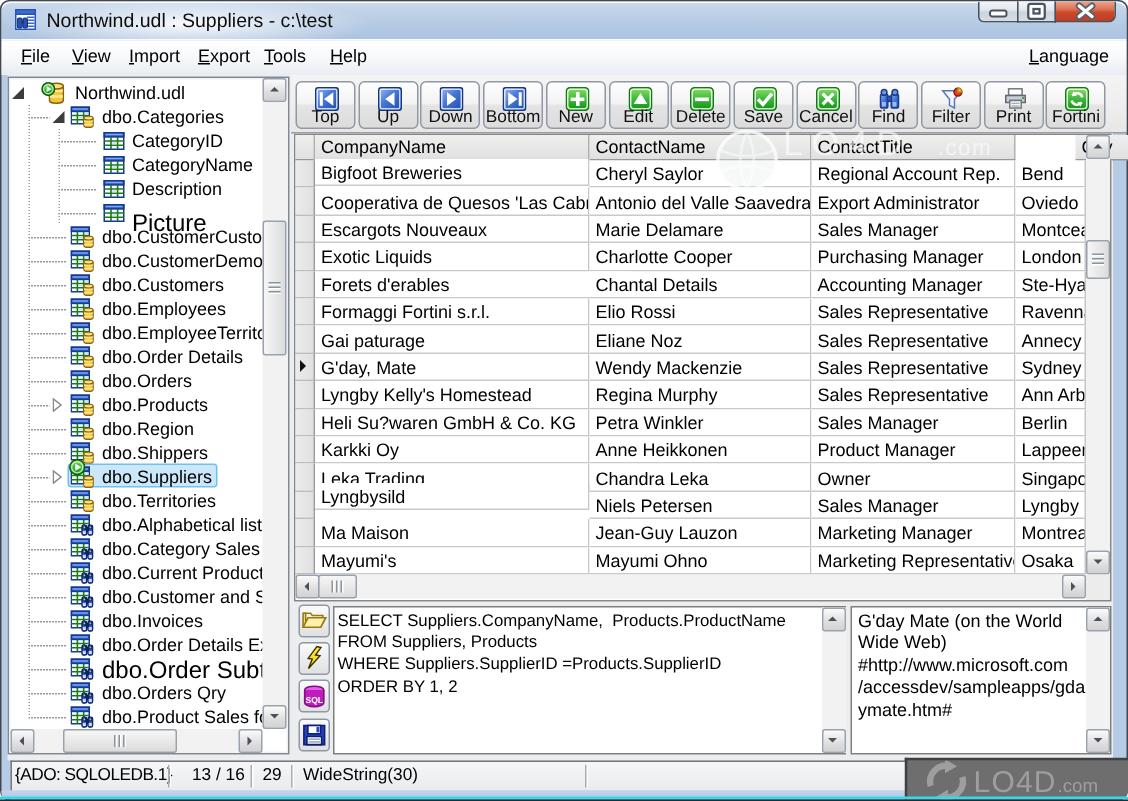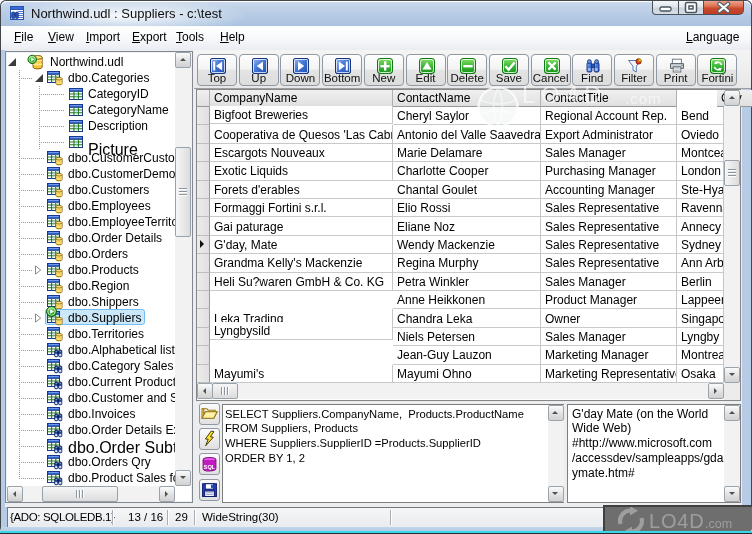--- a/index.html
+++ b/index.html
@@ -504,64 +504,66 @@
     <div class="gcell" style="left:393px;top:143.8px;width:148px;height:18.4px">Marie Delamare</div>
     <div class="gcell" style="left:541px;top:143.8px;width:136px;height:18.4px">Sales Manager</div>
     <div class="gcell" style="left:677px;top:143.8px;width:47px;height:18.4px">Montceau</div>
     <div class="gind" style="left:197px;top:162.2px;width:13px;height:18.4px"></div>
     <div class="gcell" style="left:210px;top:162.2px;width:183px;height:18.4px">Exotic Liquids</div>
     <div class="gcell" style="left:393px;top:162.2px;width:148px;height:18.4px">Charlotte Cooper</div>
     <div class="gcell" style="left:541px;top:162.2px;width:136px;height:18.4px">Purchasing Manager</div>
     <div class="gcell" style="left:677px;top:162.2px;width:47px;height:18.4px">London</div>
     <div class="gind" style="left:197px;top:180.6px;width:13px;height:18.4px"></div>
     <div class="gcell" style="left:210px;top:180.6px;width:212px;height:18.4px">Forets d'erables</div>
-    <div class="gcell" style="left:393px;top:180.6px;width:148px;height:18.4px">Chantal Goulet</div>
+    <div class="gcell" style="left:393px;top:180.6px;width:148px;height:18.4px">Chantal Details</div>
     <div class="gcell" style="left:541px;top:180.6px;width:136px;height:18.4px">Accounting Manager</div>
     <div class="gcell" style="left:677px;top:180.6px;width:47px;height:18.4px">Ste-Hyacinthe</div>
     <div class="gind" style="left:197px;top:199.0px;width:13px;height:18.4px"></div>
     <div class="gcell" style="left:210px;top:199.0px;width:183px;height:18.4px">Formaggi Fortini s.r.l.</div>
     <div class="gcell" style="left:393px;top:199.0px;width:148px;height:18.4px">Elio Rossi</div>
     <div class="gcell" style="left:541px;top:199.0px;width:136px;height:18.4px">Sales Representative</div>
     <div class="gcell" style="left:677px;top:199.0px;width:47px;height:18.4px">Ravenna</div>
     <div class="gind" style="left:197px;top:217.39999999999998px;width:13px;height:18.4px"></div>
     <div class="gcell" style="left:210px;top:217.39999999999998px;width:183px;height:18.4px">Gai paturage</div>
     <div class="gcell" style="left:393px;top:217.39999999999998px;width:148px;height:18.4px">Eliane Noz</div>
     <div class="gcell" style="left:541px;top:217.39999999999998px;width:136px;height:18.4px">Sales Representative</div>
     <div class="gcell" style="left:677px;top:217.39999999999998px;width:47px;height:18.4px">Annecy</div>
     <div class="gind" style="left:197px;top:235.79999999999998px;width:13px;height:18.4px"></div>
     <div class="tri" style="left:200px;top:240.29999999999998px;border-top:4.5px solid transparent;border-bottom:4.5px solid transparent;border-left:4.5px solid #111;"></div>
     <div class="gcell" style="left:210px;top:235.79999999999998px;width:183px;height:18.4px">G'day, Mate</div>
     <div class="gcell" style="left:393px;top:235.79999999999998px;width:148px;height:18.4px">Wendy Mackenzie</div>
     <div class="gcell" style="left:541px;top:235.79999999999998px;width:136px;height:18.4px">Sales Representative</div>
     <div class="gcell" style="left:677px;top:235.79999999999998px;width:47px;height:18.4px">Sydney</div>
     <div class="gind" style="left:197px;top:254.2px;width:13px;height:18.4px"></div>
-    <div class="gcell" style="left:210px;top:254.2px;width:183px;height:18.4px">Grandma Kelly's Mackenzie</div>
+    <div class="gcell" style="left:210px;top:254.2px;width:183px;height:18.4px">Lyngby Kelly's Homestead</div>
     <div class="gcell" style="left:393px;top:254.2px;width:148px;height:18.4px">Regina Murphy</div>
     <div class="gcell" style="left:541px;top:254.2px;width:136px;height:18.4px">Sales Representative</div>
     <div class="gcell" style="left:677px;top:254.2px;width:47px;height:18.4px">Ann Arbor</div>
     <div class="gind" style="left:197px;top:272.6px;width:13px;height:18.4px"></div>
     <div class="gcell" style="left:210px;top:272.6px;width:183px;height:18.4px">Heli Su?waren GmbH &amp; Co. KG</div>
     <div class="gcell" style="left:393px;top:272.6px;width:148px;height:18.4px">Petra Winkler</div>
     <div class="gcell" style="left:541px;top:272.6px;width:136px;height:18.4px">Sales Manager</div>
     <div class="gcell" style="left:677px;top:272.6px;width:47px;height:18.4px">Berlin</div>
     <div class="gind" style="left:197px;top:291.0px;width:13px;height:18.4px"></div>
+    <div class="gcell" style="left:210px;top:291.0px;width:183px;height:18.4px">Karkki Oy</div>
     <div class="gcell" style="left:393px;top:291.0px;width:148px;height:18.4px">Anne Heikkonen</div>
     <div class="gcell" style="left:541px;top:291.0px;width:136px;height:18.4px">Product Manager</div>
     <div class="gcell" style="left:677px;top:291.0px;width:47px;height:18.4px">Lappeenranta</div>
     <div class="gind" style="left:197px;top:309.4px;width:13px;height:18.4px"></div>
     <div class="gcell" style="left:210px;top:309.4px;width:183px;height:18.4px">Leka Trading</div>
     <div class="gcell" style="left:393px;top:309.4px;width:148px;height:18.4px">Chandra Leka</div>
     <div class="gcell" style="left:541px;top:309.4px;width:136px;height:18.4px">Owner</div>
     <div class="gcell" style="left:677px;top:309.4px;width:47px;height:18.4px">Singapore</div>
     <div class="gind" style="left:197px;top:327.79999999999995px;width:13px;height:18.4px"></div>
     <div class="gcell" style="left:210px;top:322px;width:183px;height:18.4px">Lyngbysild</div>
     <div class="gcell" style="left:393px;top:327.79999999999995px;width:148px;height:18.4px">Niels Petersen</div>
     <div class="gcell" style="left:541px;top:327.79999999999995px;width:136px;height:18.4px">Sales Manager</div>
     <div class="gcell" style="left:677px;top:327.79999999999995px;width:47px;height:18.4px">Lyngby</div>
     <div class="gind" style="left:197px;top:346.2px;width:13px;height:18.4px"></div>
+    <div class="gcell" style="left:210px;top:346.2px;width:183px;height:18.4px">Ma Maison</div>
     <div class="gcell" style="left:393px;top:346.2px;width:148px;height:18.4px">Jean-Guy Lauzon</div>
     <div class="gcell" style="left:541px;top:346.2px;width:136px;height:18.4px">Marketing Manager</div>
     <div class="gcell" style="left:677px;top:346.2px;width:47px;height:18.4px">Montreal</div>
     <div class="gind" style="left:197px;top:364.59999999999997px;width:13px;height:18.4px"></div>
     <div class="gcell" style="left:210px;top:364.59999999999997px;width:183px;height:18.4px">Mayumi's</div>
     <div class="gcell" style="left:393px;top:364.59999999999997px;width:148px;height:18.4px">Mayumi Ohno</div>
     <div class="gcell" style="left:541px;top:364.59999999999997px;width:136px;height:18.4px">Marketing Representative</div>
     <div class="gcell" style="left:677px;top:364.59999999999997px;width:47px;height:18.4px">Osaka</div>
     <div class="sbtrack" style="left:724px;top:90px;width:16px;height:293px"></div>
     <div class="sbtn" style="left:724px;top:90px;width:16px;height:16px"></div>

